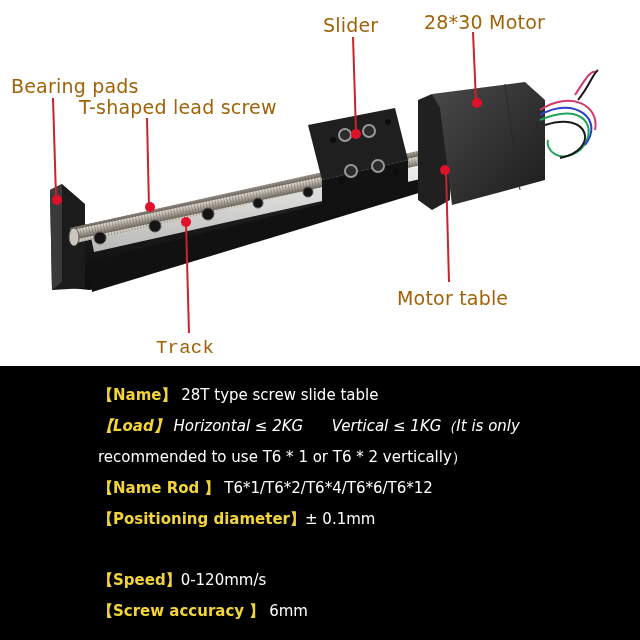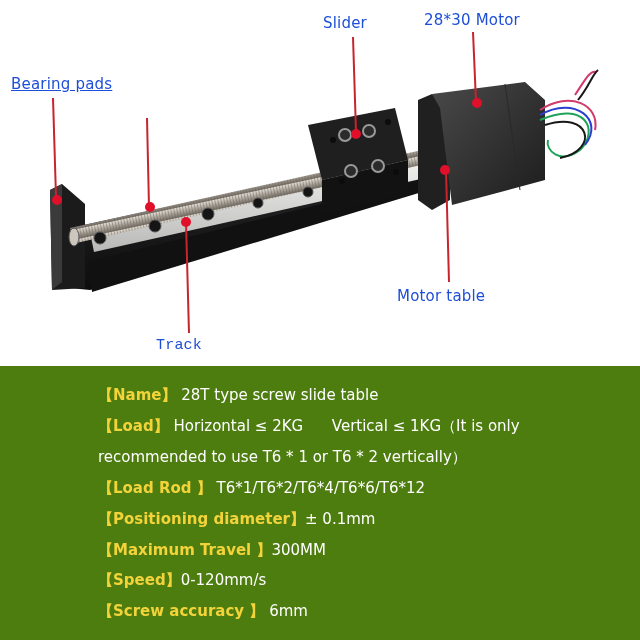--- a/index.html
+++ b/index.html
@@ -1,19 +1,19 @@
 <!DOCTYPE html>
 <html><head>
 <meta charset="utf-8">
 <style>
   html, body { margin:0; padding:0; }
   body { width:640px; height:640px; position:relative; overflow:hidden; background:#ffffff; font-family:"DejaVu Sans", sans-serif; }
   .photo { position:absolute; left:0; top:0; width:640px; height:366px; background:#ffffff; }
-  .label { position:absolute; font-family:"DejaVu Sans", sans-serif; font-size:15px; color:#1d4ed8; white-space:nowrap; letter-spacing:0.2px; }
-  .specs { position:absolute; left:0; top:366px; width:640px; height:274px; background:#4d7c0f; }
+  .label { position:absolute; font-family:"DejaVu Sans", sans-serif; font-size:19px; color:#a16207; white-space:nowrap; letter-spacing:0.2px; }
+  .specs { position:absolute; left:0; top:366px; width:640px; height:274px; background:#000000; }
   .spec-line { position:absolute; left:98px; font-family:"DejaVu Sans", sans-serif; font-size:15px; color:#ffffff; white-space:nowrap; }
   .key { color:#f2d43a; font-weight:bold; }
   .br { color:#f2d43a; font-weight:bold; }
   .val { color:#ffffff; }
 </style>
 </head>
 <body>
 
 <div class="photo">
   <svg width="640" height="366" viewBox="0 0 640 366" style="position:absolute;left:0;top:0;">
@@ -99,48 +99,46 @@
     <g fill="#e0102a">
       <circle cx="57" cy="200" r="5"></circle>
       <circle cx="150" cy="207" r="5"></circle>
       <circle cx="356" cy="134" r="5"></circle>
       <circle cx="477" cy="103" r="5"></circle>
       <circle cx="445" cy="170" r="5"></circle>
       <circle cx="186" cy="222" r="5"></circle>
     </g>
   </svg>
 
-  <div class="label" style="left:11px;top:75px;text-decoration:underline;">Bearing pads</div>
+  <div class="label" style="left:11px;top:75px;">Bearing pads</div>
+  <div class="label" style="left:79px;top:96px;">T-shaped lead screw</div>
   <div class="label" style="left:323px;top:14px;">Slider</div>
   <div class="label" style="left:424px;top:11px;">28*30 Motor</div>
   <div class="label" style="left:397px;top:287px;">Motor table</div>
   <div class="label" style="left:156px;top:337px;font-family:Liberation Mono, monospace;">Track</div>
 </div>
 
 <div class="specs">
   <div class="spec-line" style="top:20px;">
     <span class="br">【</span><span class="key">Name</span><span class="br">】</span>
     <span class="val">28T type screw slide table</span>
   </div>
-  <div class="spec-line" style="top:51px;">
+  <div class="spec-line" style="top:51px;font-style:italic;">
     <span class="br">【</span><span class="key">Load</span><span class="br">】</span>
     <span class="val" style="white-space:pre;">Horizontal ≤ 2KG      Vertical ≤ 1KG（It is only</span>
   </div>
   <div class="spec-line" style="top:82px;">
     <span class="val">recommended to use T6 * 1 or T6 * 2 vertically）</span>
   </div>
   <div class="spec-line" style="top:113px;">
-    <span class="br">【</span><span class="key" style="white-space:pre;">Load Rod </span><span class="br">】</span>
+    <span class="br">【</span><span class="key" style="white-space:pre;">Name Rod </span><span class="br">】</span>
     <span class="val">T6*1/T6*2/T6*4/T6*6/T6*12</span>
   </div>
   <div class="spec-line" style="top:144px;">
     <span class="br">【</span><span class="key">Positioning diameter</span><span class="br">】</span><span class="val">± 0.1mm</span>
-  </div>
-  <div class="spec-line" style="top:175px;">
-    <span class="br">【</span><span class="key" style="white-space:pre;">Maximum Travel </span><span class="br">】</span><span class="val">300MM</span>
   </div>
   <div class="spec-line" style="top:205px;">
     <span class="br">【</span><span class="key">Speed</span><span class="br">】</span><span class="val">0-120mm/s</span>
   </div>
   <div class="spec-line" style="top:236px;">
     <span class="br">【</span><span class="key" style="white-space:pre;">Screw accuracy </span><span class="br">】</span>
     <span class="val">6mm</span>
   </div>
 </div>
 

